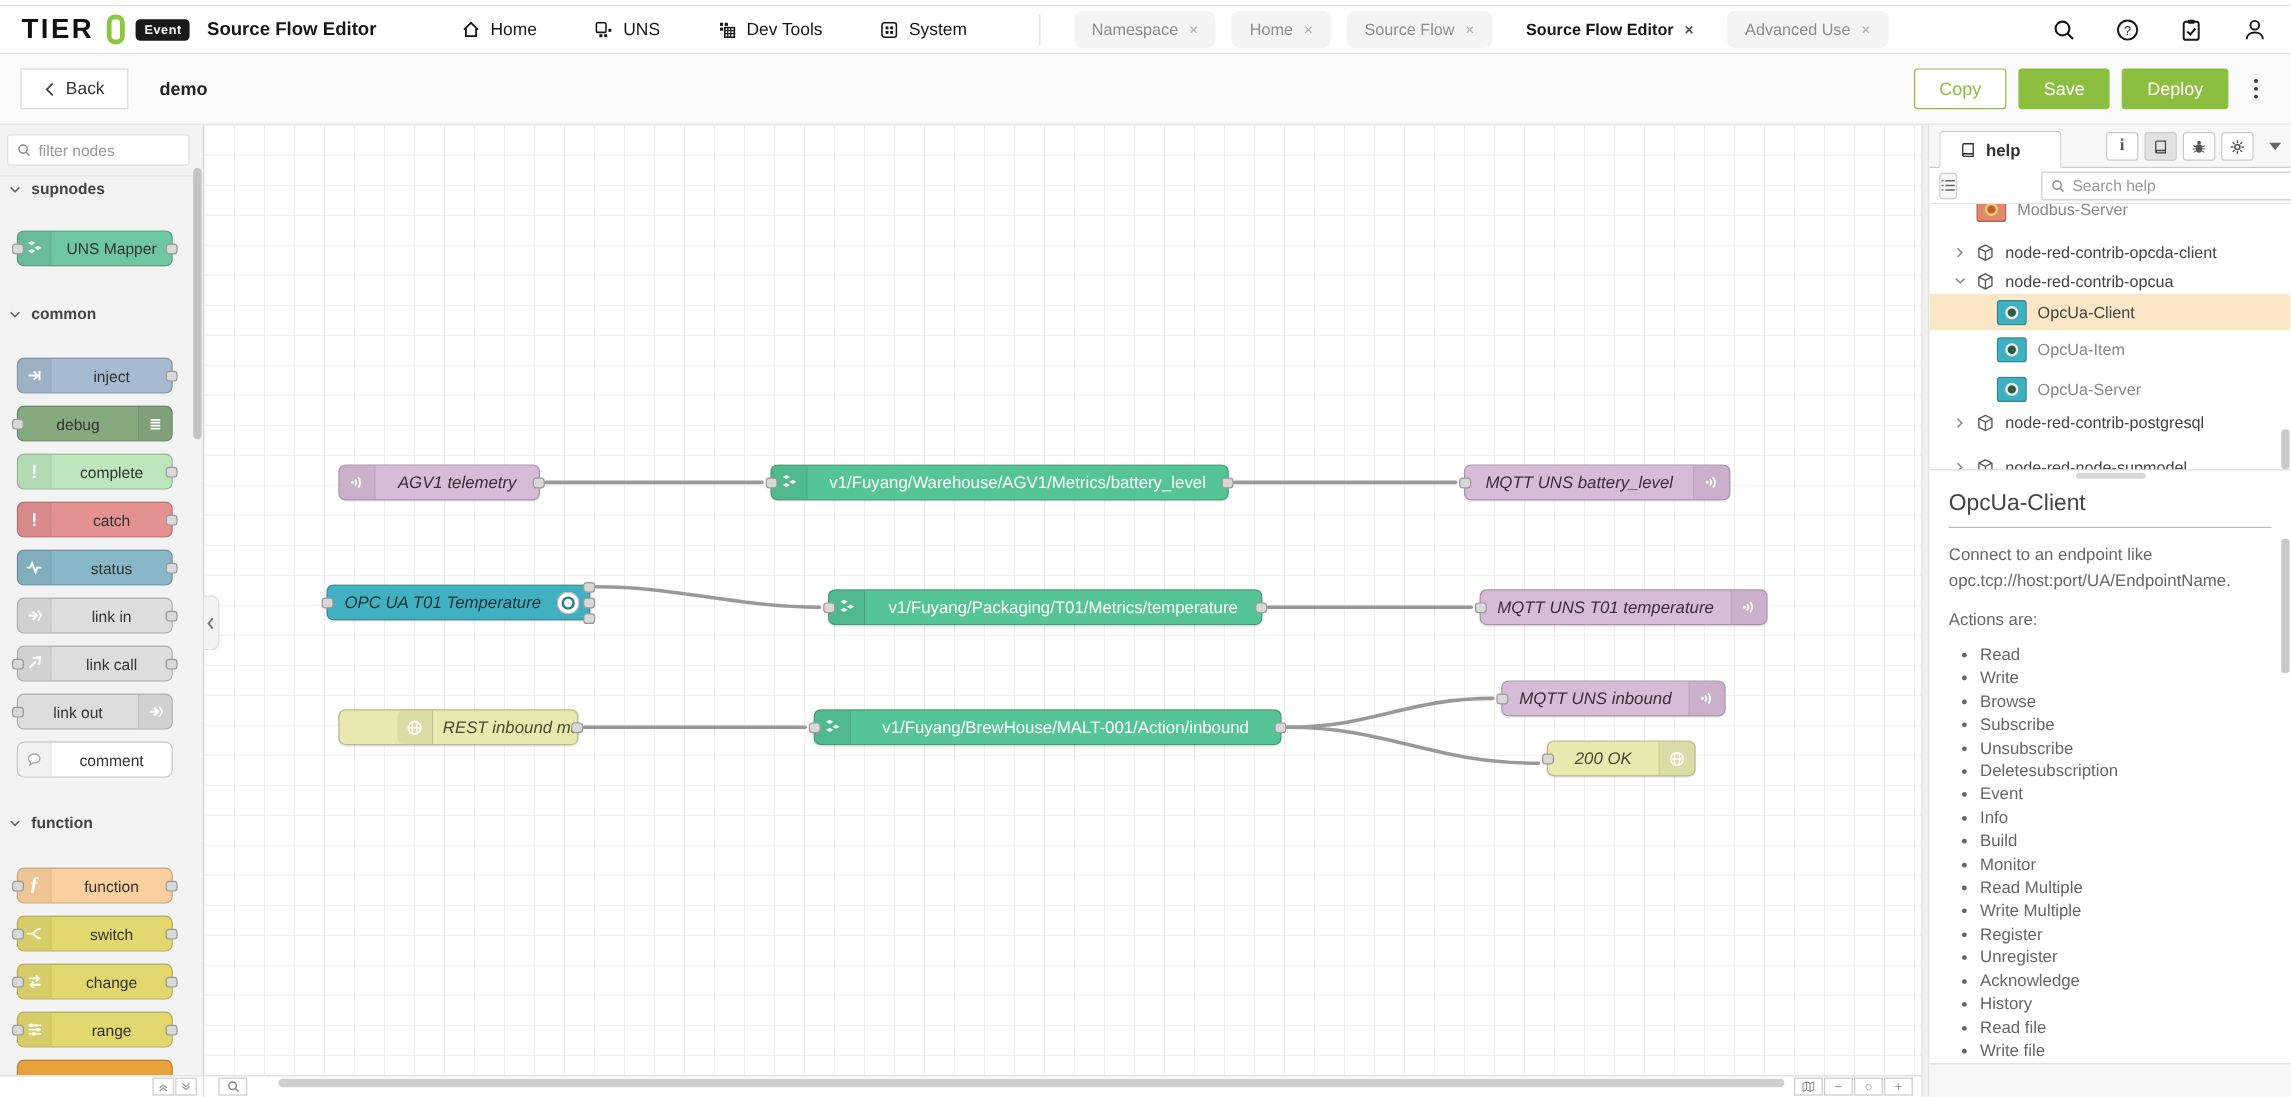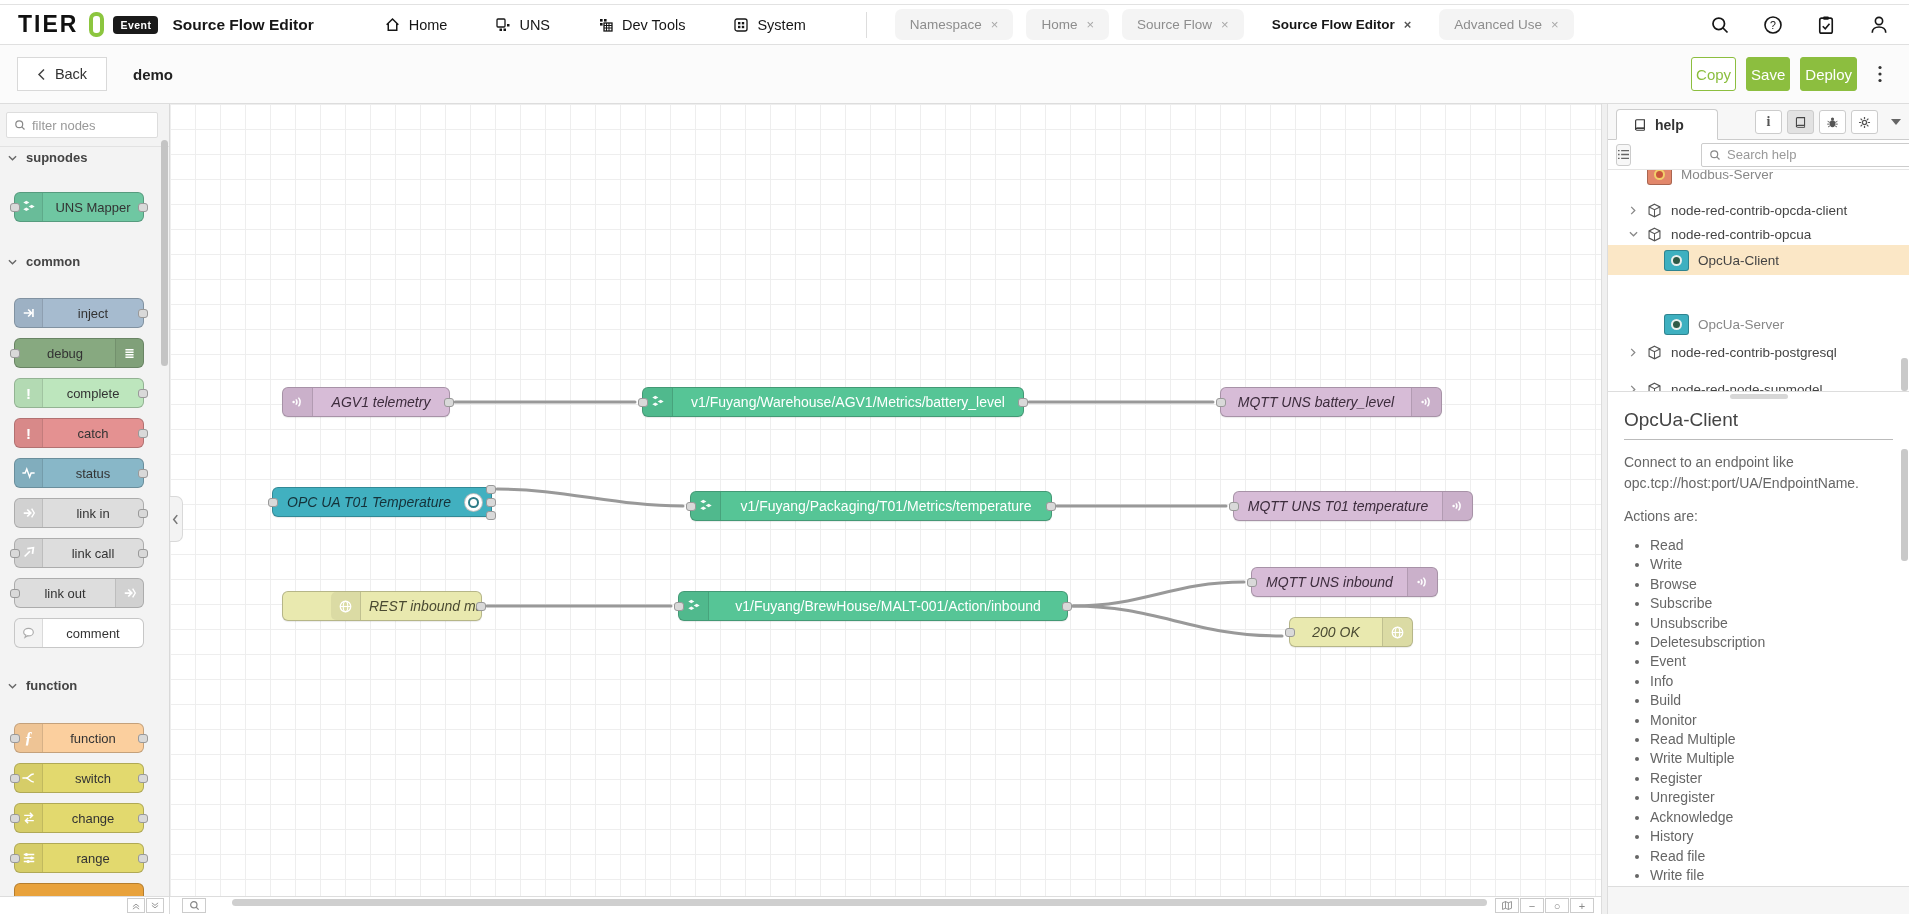--- a/index.html
+++ b/index.html
@@ -24,21 +24,21 @@
 .chip.active { background:#fff; color:#161616; font-weight:bold; }
 .chip.active .x { color:#555; }
 .top-icons { margin-left:auto; display:flex; align-items:center; gap:29px; }
 .top-icon-btn { width:24px; height:24px; display:flex; align-items:center; justify-content:center; cursor:pointer; }
 
 
 .subbar { height:59px; background:#fbfbfb; border-bottom:1px solid #ddd; display:flex; align-items:center; }
 .back-box { margin-left:17px; width:90px; height:34px; background:#fff; border:1px solid #d9d9d9; display:flex; align-items:center; justify-content:center; gap:9px; font-size:14.5px; color:#333; cursor:pointer; }
 .flow-name { font-weight:bold; font-size:15px; color:#222; margin-left:26px; }
 .subbar-right { margin-left:auto; display:flex; align-items:center; gap:10px; margin-right:16px; }
-.btn { height:34px; padding:0 4px; border-radius:3px; font-size:15px; display:flex; align-items:center; cursor:pointer; }
+.btn { height:34px; padding:0 20px; border-radius:3px; font-size:15px; display:flex; align-items:center; cursor:pointer; }
 .btn-outline { background:#fff; border:1px solid #8CBE3F; color:#8CBE3F; }
 .btn-solid { background:#8CBE3F; border:1px solid #8CBE3F; color:#fff; }
 .kebab { width:26px; height:34px; display:flex; align-items:center; justify-content:center; cursor:pointer; }
 
 
 .main { flex:1; display:flex; min-height:0; }
 
 
 .palette { width:170px; background:#f3f3f3; border-right:1px solid #d9d9d9; display:flex; flex-direction:column; }
 .palette-scroll { position:relative; flex:1; overflow:hidden; }
@@ -668,20 +668,26 @@
               <path d="M2.2 4.2L8 7.1l5.8-2.9M8 7.1v7.6" stroke="#555" stroke-width="1.1" fill="none"></path>
             </svg>
           <span>node-red-contrib-opcua</span>
         </div>
         <div class="tree-row child sel" style="top:75px">
           <span class="nr-ico nr-teal">
               <i></i>
             </span>
           <span>OpcUa-Client</span>
         </div>
+        <div class="tree-row child" style="top:106px">
+          <span class="nr-ico nr-teal">
+              <i></i>
+            </span>
+          <span class="muted">OpcUa-Item</span>
+        </div>
         <div class="tree-row child" style="top:139px">
           <span class="nr-ico nr-teal">
               <i></i>
             </span>
           <span class="muted">OpcUa-Server</span>
         </div>
         <div class="tree-row" style="top:169px">
           <span class="tw">
               <svg width="6" height="9" viewBox="0 0 6 10">
                 <path d="M1 1l4 4-4 4" stroke="#888" stroke-width="1.4" fill="none"></path>

